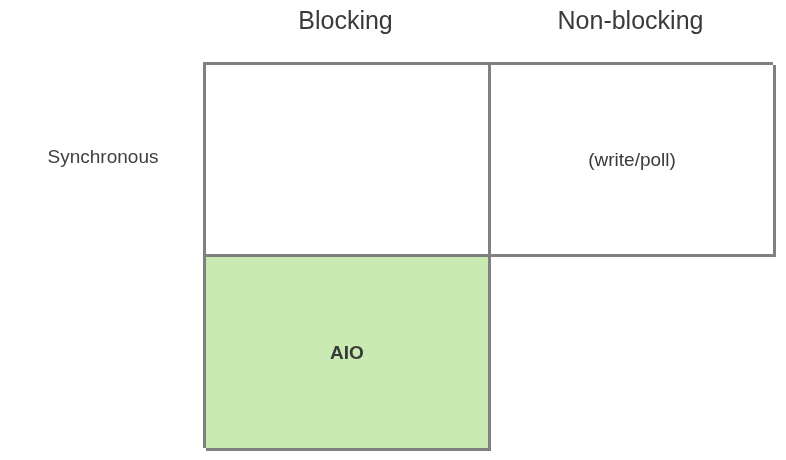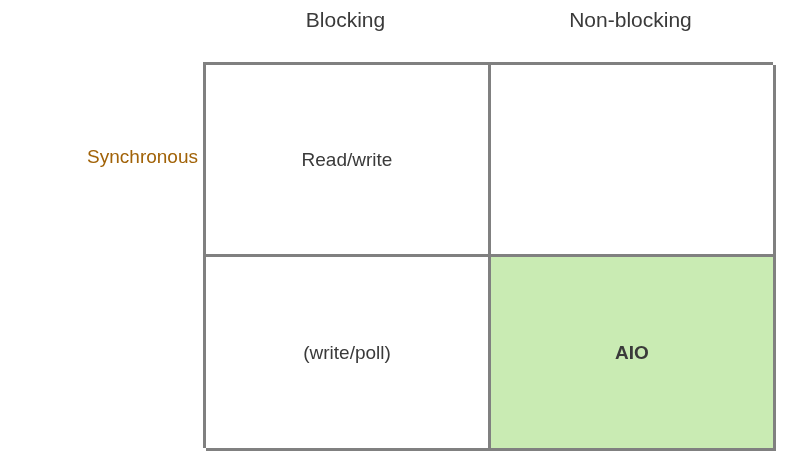--- a/index.html
+++ b/index.html
@@ -25,41 +25,41 @@
     height: 460px;
   }
 
   
   .col-header {
     position: absolute;
     top: 8px;
     height: 24px;
     line-height: 24px;
     text-align: center;
-    font-size: 21px;
+    font-size: 25px;
     color: #3a3a3a;
     white-space: nowrap;
   }
   #col-header-blocking {
     left: 203px;
     width: 285px;
   }
   #col-header-nonblocking {
     left: 488px;
     width: 285px;
   }
 
   
   .row-header {
     position: absolute;
     left: 8px;
     width: 190px;
-    text-align: right;
+    text-align: center;
     font-size: 19px;
-    color: #a16207;
+    color: #404040;
     white-space: nowrap;
   }
   #row-header-synchronous {
     top: 145px;
     height: 24px;
     line-height: 24px;
   }
   #row-header-asynchronous {
     top: 341px;
     height: 24px;
@@ -116,25 +116,20 @@
 
 <div id="matrix-figure">
 
   <div class="col-header" id="col-header-blocking">Blocking</div>
   <div class="col-header" id="col-header-nonblocking">Non-blocking</div>
 
   <div class="row-header" id="row-header-synchronous">Synchronous</div>
 
   <div id="matrix-grid">
 
-    <div class="matrix-cell">
-      <span class="cell-text">
-        <span class="line">Read/write</span>
-      </span>
-    </div>
 
     <div class="matrix-cell">
       <span class="cell-text">
       </span>
     </div>
 
     <div class="matrix-cell">
       <span class="cell-text">
         <span class="line">(write/poll)</span>
       </span>

